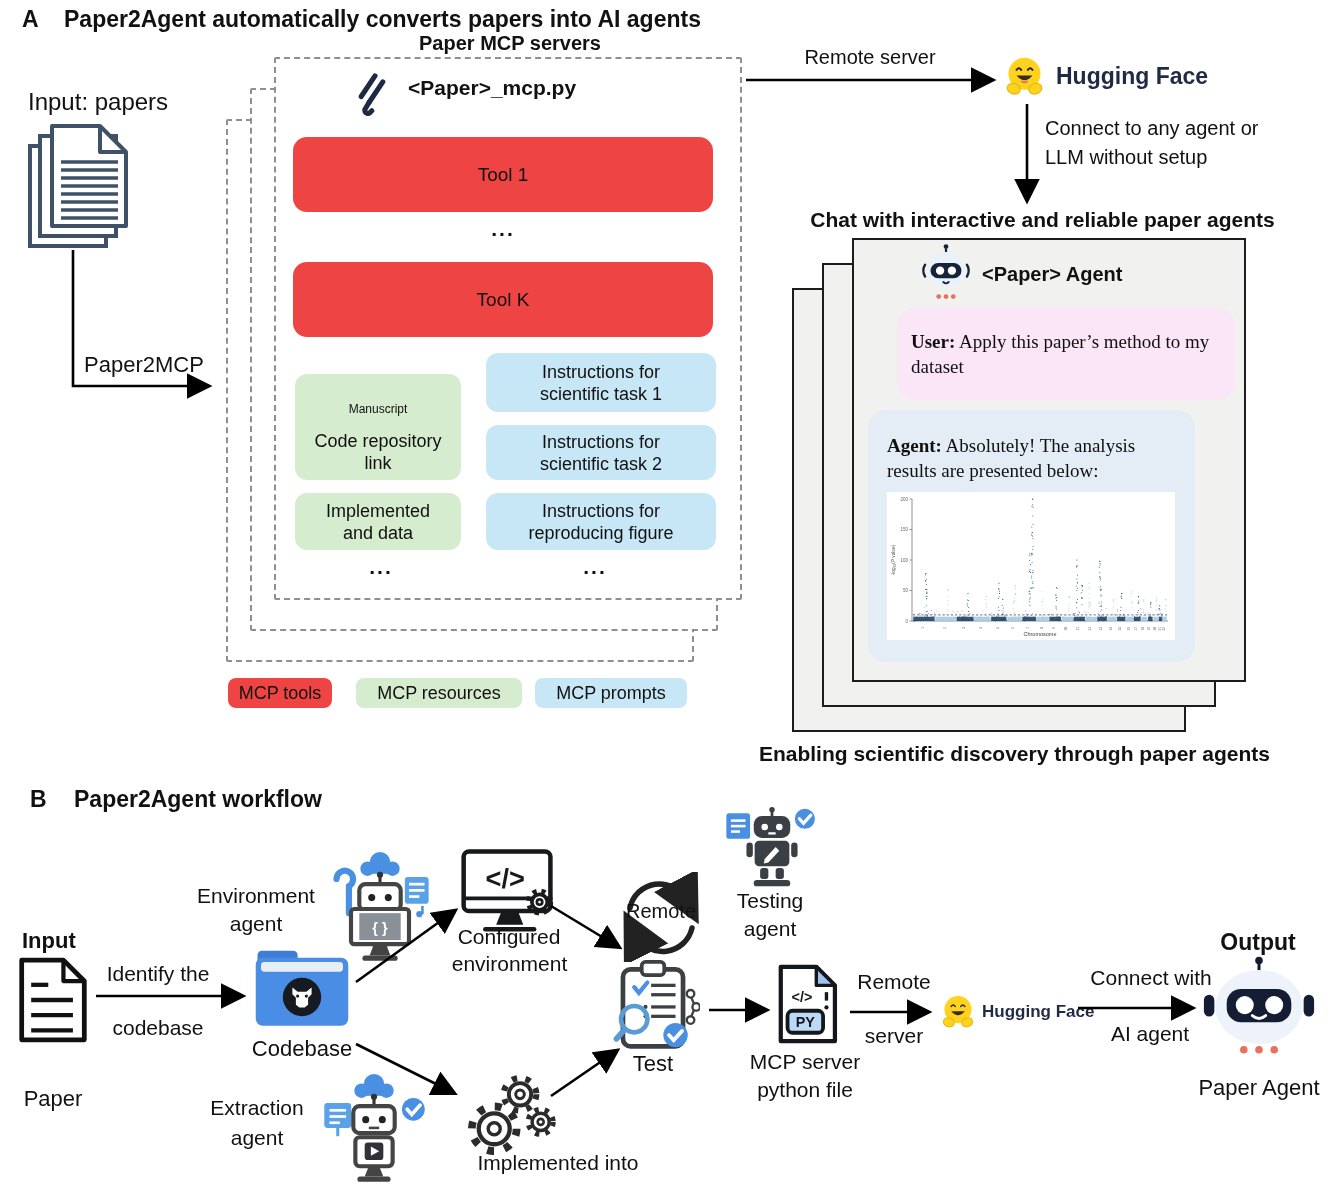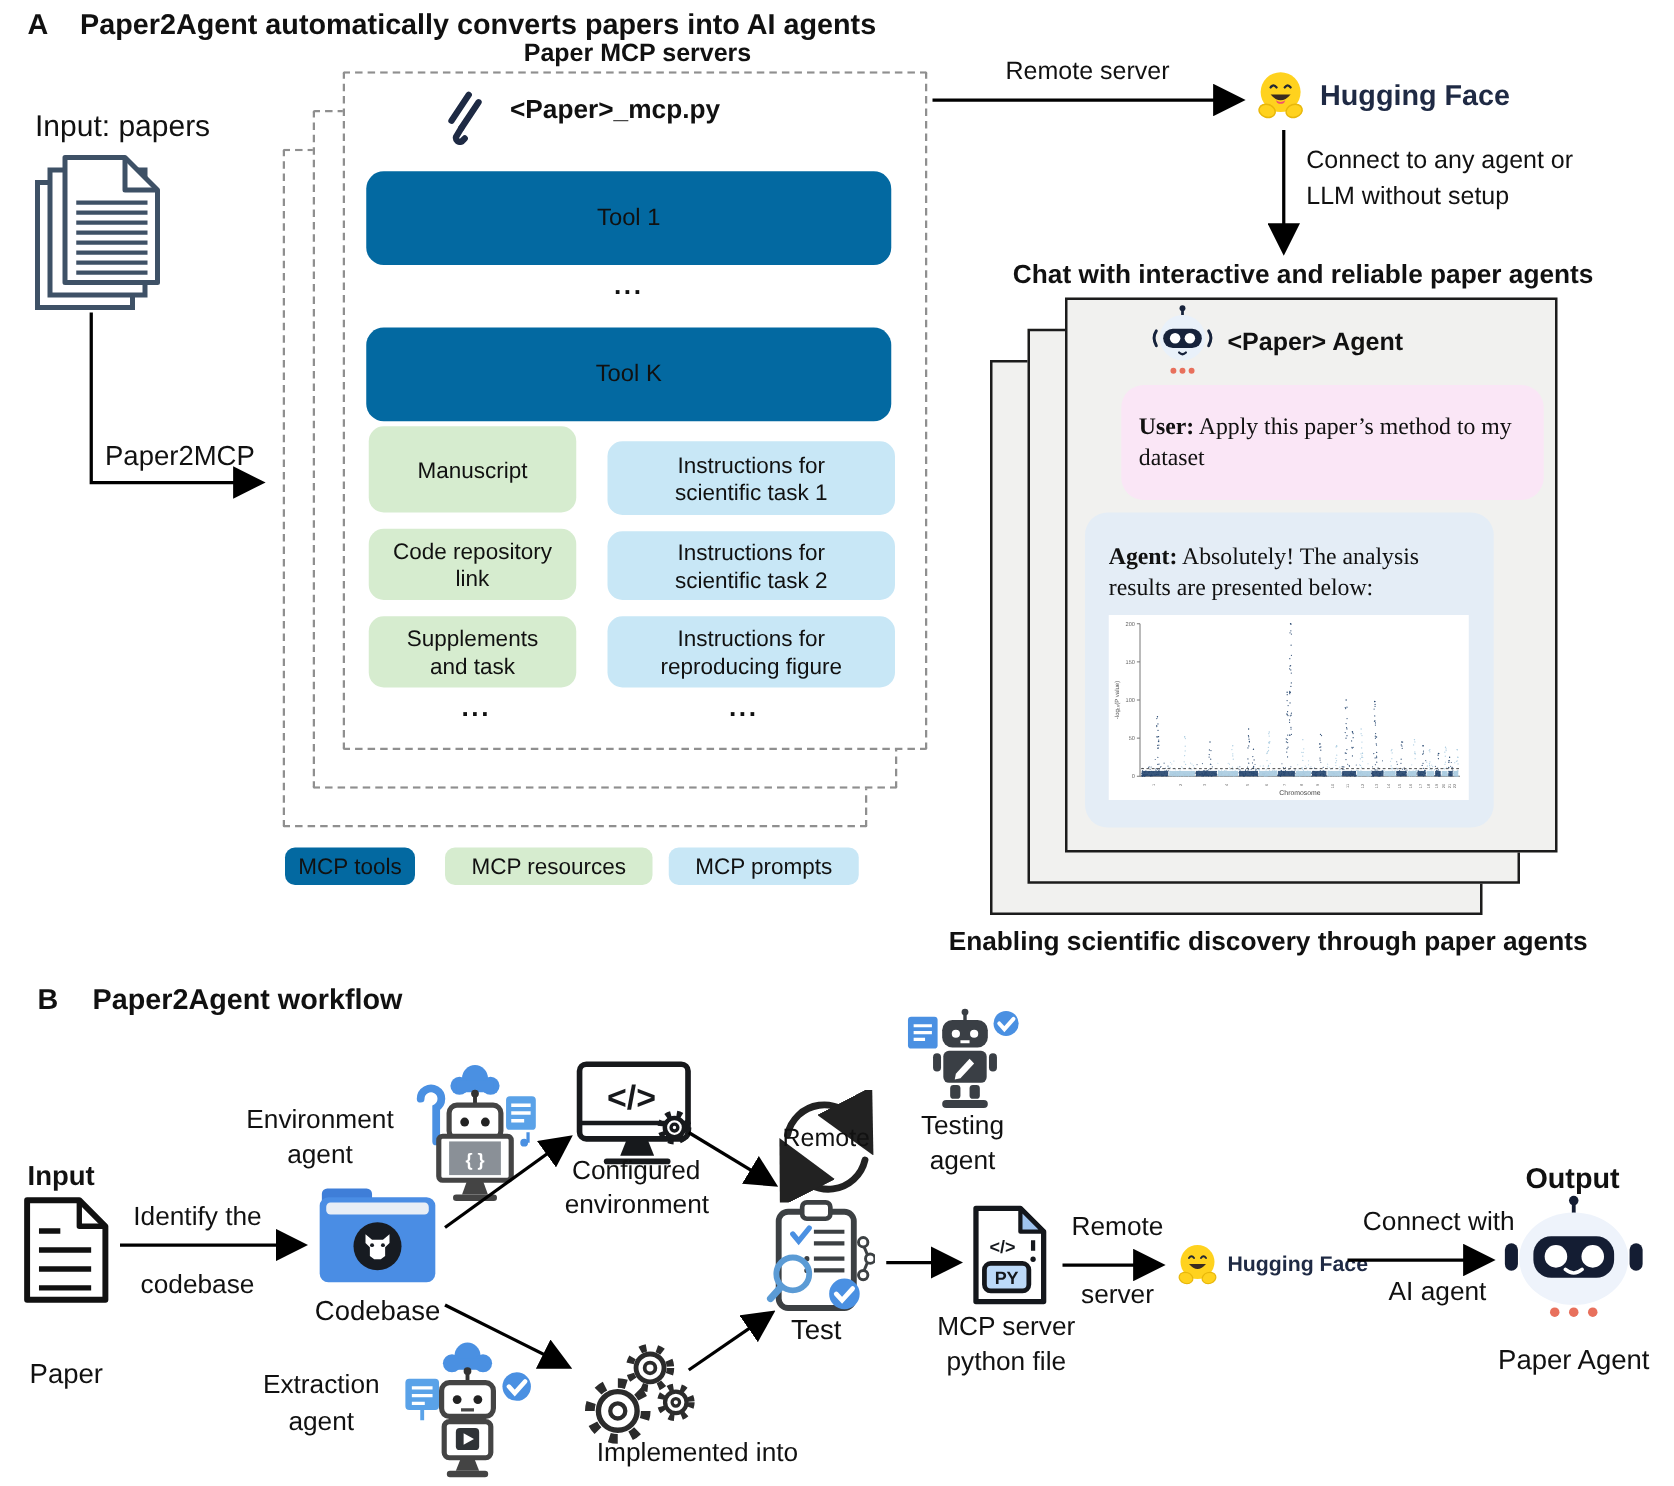--- a/index.html
+++ b/index.html
@@ -2,21 +2,21 @@
 <html><head>
 <meta charset="utf-8">
 <style>
   html,body{margin:0;padding:0;background:#fff;}
   #canvas{position:relative;width:1339px;height:1189px;background:#fff;
           font-family:"Liberation Sans",sans-serif;color:#111;overflow:hidden;}
   .abs{position:absolute;}
   .bold{font-weight:bold;}
   .ctr{display:flex;align-items:center;justify-content:center;text-align:center;}
   .dashedbox{border:2px dashed #8f8f8f;background:#fff;border-radius:2px;}
-  .peach{background:#0369a1;border-radius:14px;}
+  .peach{background:#ef4444;border-radius:14px;}
   .green{background:#d6eccf;border-radius:12px;}
   .blue{background:#c8e7f6;border-radius:12px;}
   .chip{border-radius:8px;font-size:18px;text-align:right;}
   .page{background:#f1f1ef;border:2px solid #1c1c1c;}
   .bubble-user{background:#fae6f6;border-radius:18px;}
   .bubble-agent{background:#e4edf6;border-radius:18px;}
   .msg{font-size:19px;line-height:25px;font-family:Liberation Serif, serif;}
   .lbl{font-size:21px;line-height:24px;}
   .dots{font-size:21px;font-weight:bold;letter-spacing:2px;}
   svg text{font-family:"Liberation Sans",sans-serif;}
@@ -60,23 +60,23 @@
       <path d="M37,75 L67,30"></path>
       <path d="M37,75 L28,90 a7,7 0 0 0 10,8 l5,-5"></path>
     </g>
   </svg>
   <div class="abs bold" style="left:408px;top:76px;font-size:21px">&lt;Paper&gt;_mcp.py</div>
 
   <div class="abs peach ctr" style="left:293px;top:137px;width:420px;height:75px;font-size:19px">Tool 1</div>
   <div class="abs dots ctr" style="left:473px;top:216px;width:60px;height:26px">...</div>
   <div class="abs peach ctr" style="left:293px;top:262px;width:420px;height:75px;font-size:19px">Tool K</div>
 
-  <div class="abs green ctr" style="left:295px;top:341px;width:166px;height:69px;font-size:18px;line-height:22px">Manuscript</div>
+  <div class="abs green ctr" style="left:295px;top:374px;width:166px;height:69px;font-size:12px;line-height:22px">Manuscript</div>
   <div class="abs green ctr" style="left:295px;top:423px;width:166px;height:57px;font-size:18px;line-height:22px;padding:16px 14px;box-sizing:border-box">Code repository link</div>
-  <div class="abs green ctr" style="left:295px;top:493px;width:166px;height:57px;font-size:18px;line-height:22px;padding:0 22px;box-sizing:border-box">Supplements and task</div>
+  <div class="abs green ctr" style="left:295px;top:493px;width:166px;height:57px;font-size:18px;line-height:22px;padding:0 22px;box-sizing:border-box">Implemented and data</div>
 
   <div class="abs blue ctr" style="left:486px;top:353px;width:230px;height:59px;font-size:18px;line-height:22px;padding:0 30px;box-sizing:border-box">Instructions for scientific task 1</div>
   <div class="abs blue ctr" style="left:486px;top:425px;width:230px;height:55px;font-size:18px;line-height:22px;padding:0 30px;box-sizing:border-box">Instructions for scientific task 2</div>
   <div class="abs blue ctr" style="left:486px;top:493px;width:230px;height:57px;font-size:18px;line-height:22px;padding:0 18px;box-sizing:border-box">Instructions for reproducing figure</div>
 
   <div class="abs dots ctr" style="left:351px;top:554px;width:60px;height:26px">...</div>
   <div class="abs dots ctr" style="left:565px;top:554px;width:60px;height:26px">...</div>
 
   <div class="abs peach chip ctr" style="left:228px;top:678px;width:104px;height:30px">MCP tools</div>
   <div class="abs green chip ctr" style="left:356px;top:678px;width:166px;height:30px">MCP resources</div>

